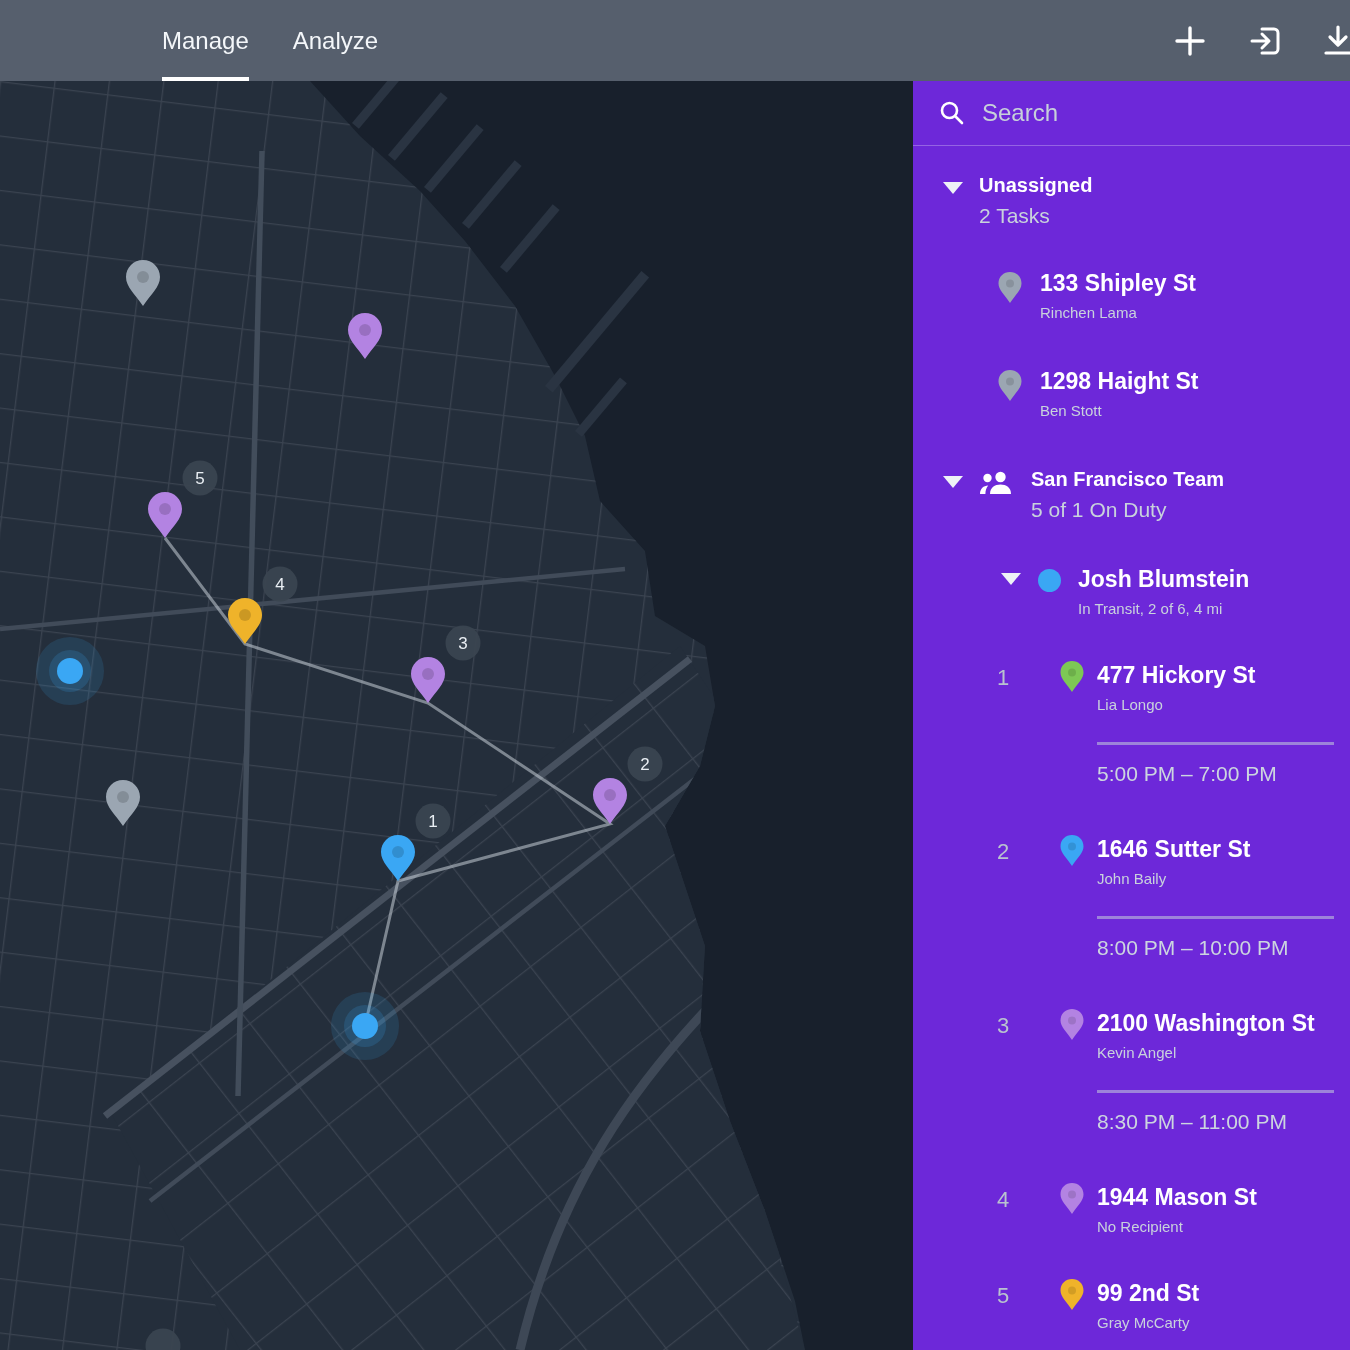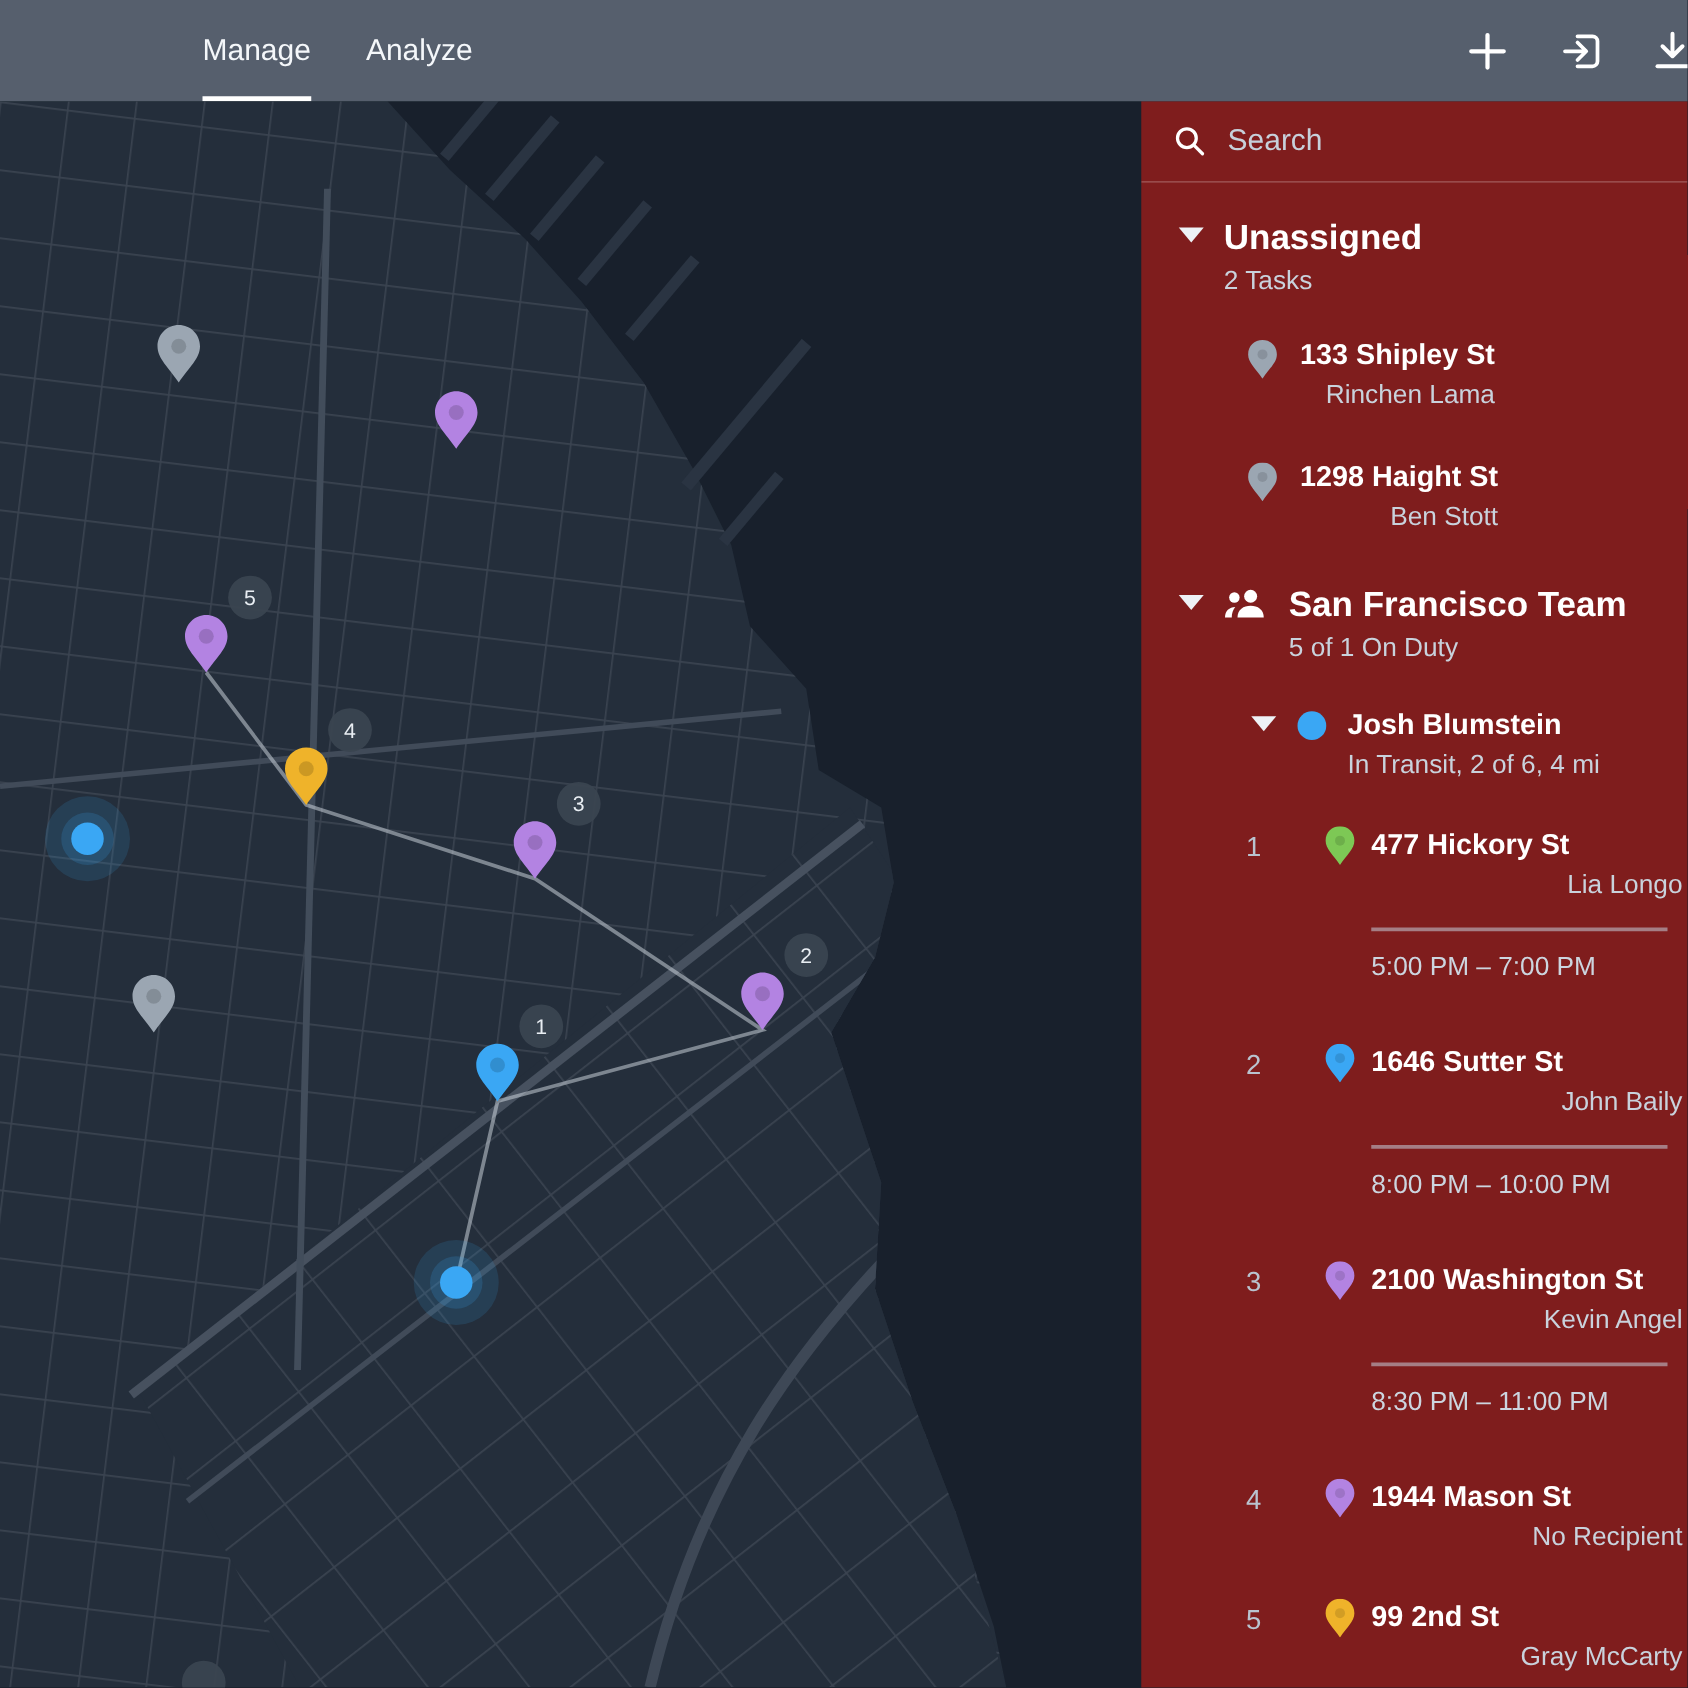--- a/index.html
+++ b/index.html
@@ -17,41 +17,41 @@
   .hicon svg { width:100%; height:100%; }
   #icon-plus { right:142px; }
   #icon-import { right:66px; }
   #icon-download { right:-6px; }
 
   
   .map { position:absolute; top:81px; left:0; width:913px; height:1269px; background:#18202c; }
 
   
   .sidebar { position:absolute; top:81px; left:913px; width:437px; height:1269px;
-             background:#7f1d1d; overflow:hidden; color:#fff; }
+             background:#6d28d9; overflow:hidden; color:#fff; }
   .search-row { height:65px; border-bottom:1px solid rgba(255,255,255,0.28);
                 display:flex; align-items:center; padding-left:26px; gap:17px; }
   .search-row svg { flex:0 0 auto; }
   .search-input { font-size:24px; color:#ffffff; background:transparent; border:none; outline:none; width:300px;
                   font-family:"Liberation Sans", sans-serif; }
   .search-input::placeholder { color:#c7d0da; }
 
   .caret { width:0; height:0; border-left:10px solid transparent; border-right:10px solid transparent;
            border-top:12px solid #eef2f6; flex:0 0 auto; cursor:pointer; }
 
   .section-hd { height:98px; padding:28px 10px 0 30px; display:flex; gap:16px; white-space:nowrap; }
   .section-hd .caret { margin-top:8px; }
   .ppl { margin-top:2px; flex:0 0 auto; }
-  .sec-title { font-size:28px; font-weight:700; color:#ffffff; display:block;text-align:center; }
+  .sec-title { font-size:20px; font-weight:700; color:#ffffff; display:block;text-align:center; }
   .sec-sub   { font-size:21px; color:#c9d2dc; display:block; margin-top:7px; }
 
   .u-task { height:98px; padding:26px 22px 0 85px; display:flex; gap:18px; white-space:nowrap; }
   .u-pin { margin-top:2px; flex:0 0 auto; }
   .addr  { font-size:23px; font-weight:700; color:#ffffff; display:block; }
-  .recip { font-size:21px; color:#c9d2dc; display:block; margin-top:7px;text-align:right; }
+  .recip { font-size:15px; color:#c9d2dc; display:block; margin-top:7px; }
 
   .driver-row { height:96px; padding:28px 6px 0 88px; display:flex; gap:17px; white-space:nowrap; overflow:hidden; }
   .driver-row .caret { margin-top:7px; }
   .drv-dot { width:23px; height:23px; border-radius:50%; margin-top:3px; flex:0 0 auto; }
 
   .t-row { position:relative; height:96px; padding:28px 4px 0 184px; white-space:nowrap; overflow:hidden; }
   .t-num { position:absolute; left:74px; top:31px; width:32px; text-align:center;
            font-size:22px; color:#b9c3cf; }
   .t-pin { position:absolute; left:147px; top:27px; }
   .t-time { margin:12px 16px 0 184px; border-top:3px solid rgba(196,206,218,0.55);

